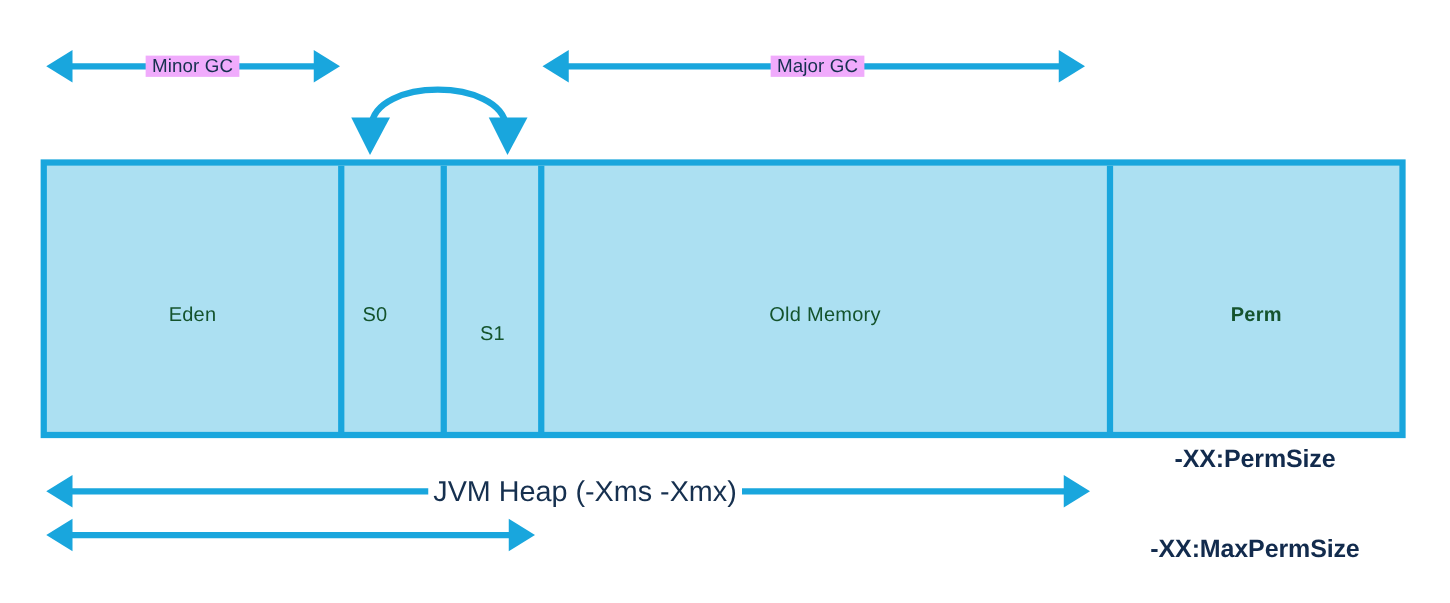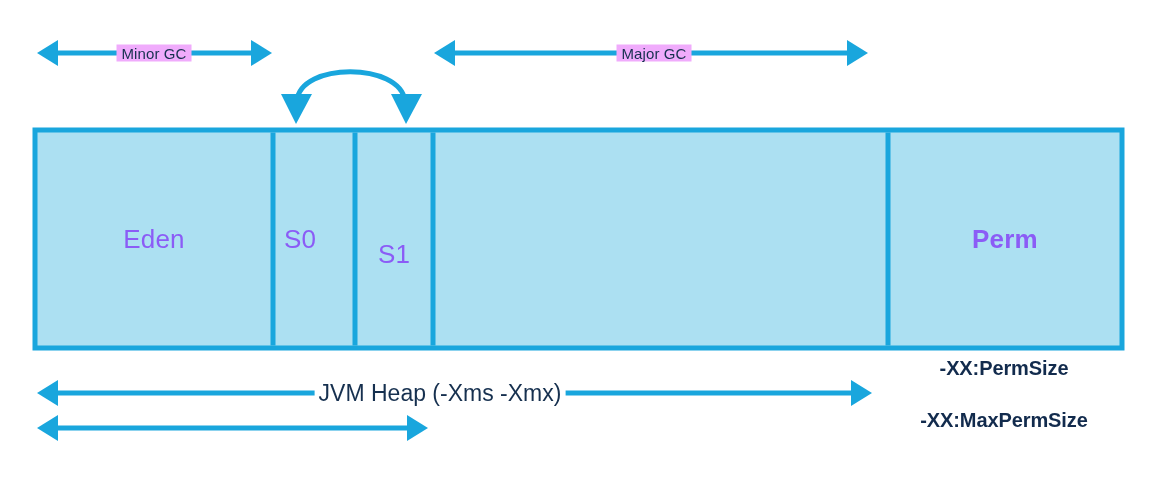--- a/index.html
+++ b/index.html
@@ -20,26 +20,27 @@
   }
   #vec {
     position: absolute;
     left: 0;
     top: 0;
     width: 1160px;
     height: 482px;
   }
   .seg-label {
     position: absolute;
-    color: #8b5cf6;
-    font-size: 26px;
+    color: #14532d;
+    font-size: 16px;
     font-family: "Liberation Sans", sans-serif;
     white-space: nowrap;
     transform: translate(-50%, -50%);
     letter-spacing: 0.2px;
+    margin-top: 14px;
   }
   .arrow-label {
     position: absolute;
     color: #16304F;
     font-size: 15px;
     font-family: "Liberation Sans", sans-serif;
     white-space: nowrap;
     transform: translate(-50%, -50%);
     background: #f0abfc;
     padding: 0 5px;
@@ -107,23 +108,24 @@
     <g>
       <line x1="49" y1="428" x2="416" y2="428" stroke="#19A6DD" stroke-width="5"></line>
       <polygon points="37,428 58,415 58,441" fill="#19A6DD"></polygon>
       <polygon points="428,428 407,415 407,441" fill="#19A6DD"></polygon>
     </g>
   </svg>
 
   <div class="seg-label" style="left:154px; top:239px;">Eden</div>
   <div class="seg-label" style="left:300px; top:239px;">S0</div>
   <div class="seg-label" style="left:394px; top:254px;">S1</div>
+  <div class="seg-label" style="left:660px; top:239px;">Old Memory</div>
   <div class="seg-label" style="left:1005px; top:239px;font-weight:bold;">Perm</div>
 
   <div class="arrow-label" style="left:154px; top:53px;">Minor GC</div>
   <div class="arrow-label" style="left:654px; top:53px;text-align:center;">Major GC</div>
 
-  <div class="heap-label" style="left:440px; top:393px;">JVM Heap (-Xms -Xmx)</div>
+  <div class="heap-label" style="left:468px; top:393px;">JVM Heap (-Xms -Xmx)</div>
 
   <div class="perm-note" style="left:1004px; top:368px;">-XX:PermSize</div>
-  <div class="perm-note" style="left:1004px; top:420px;">-XX:MaxPermSize</div>
+  <div class="perm-note" style="left:1004px; top:440px;">-XX:MaxPermSize</div>
 
 </div>
 
 </body></html>

